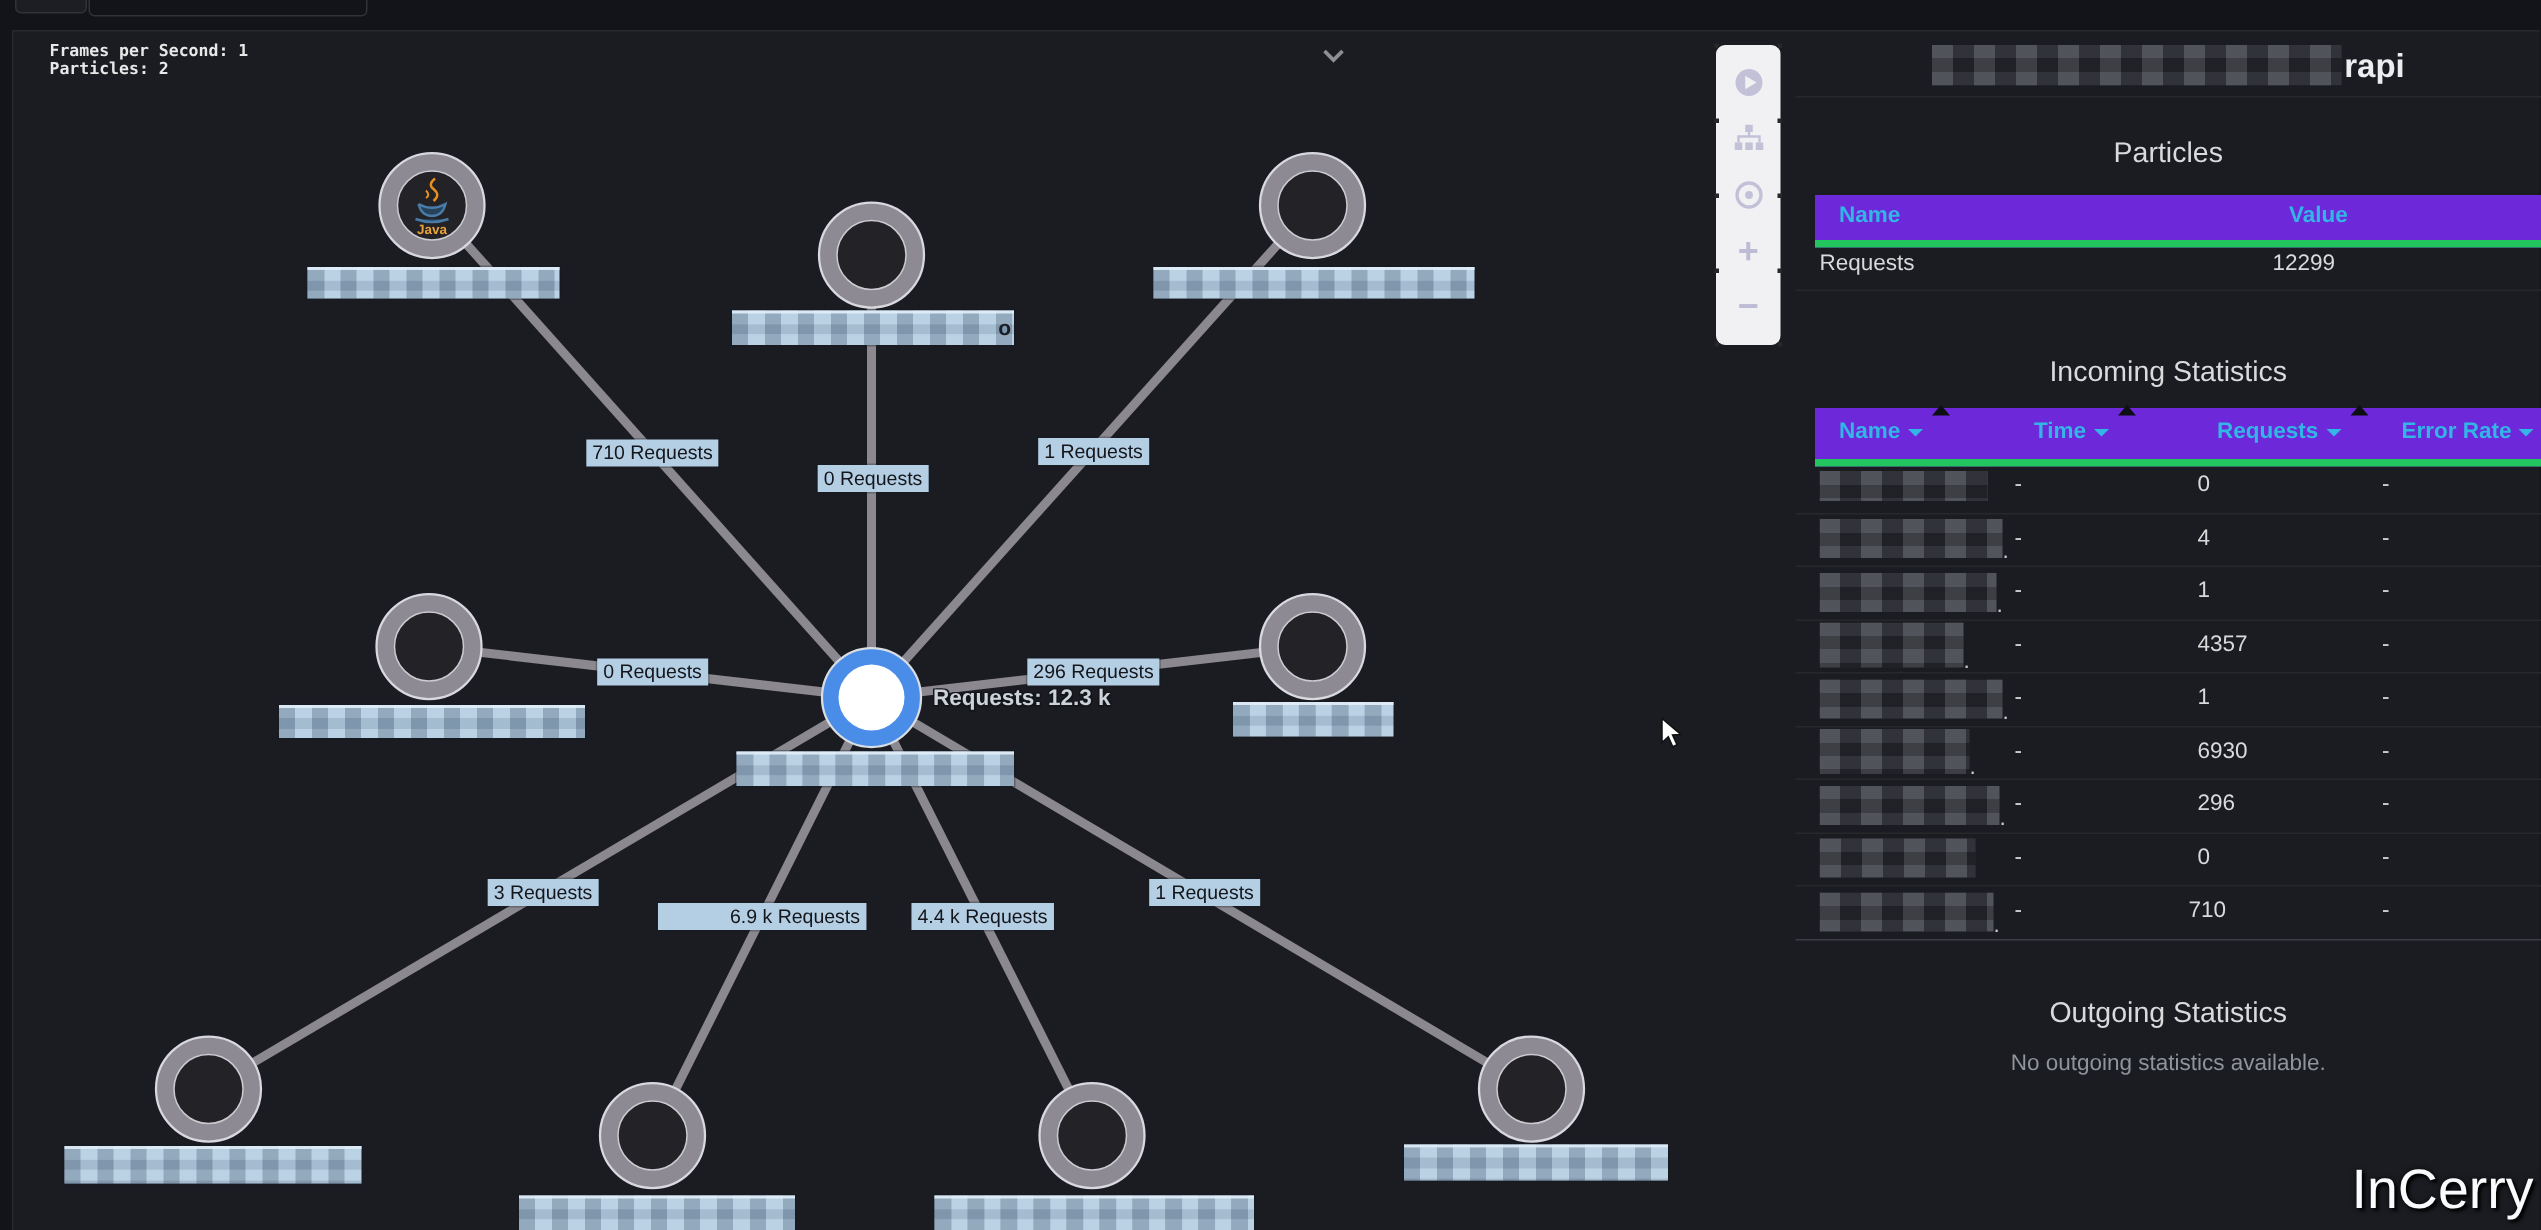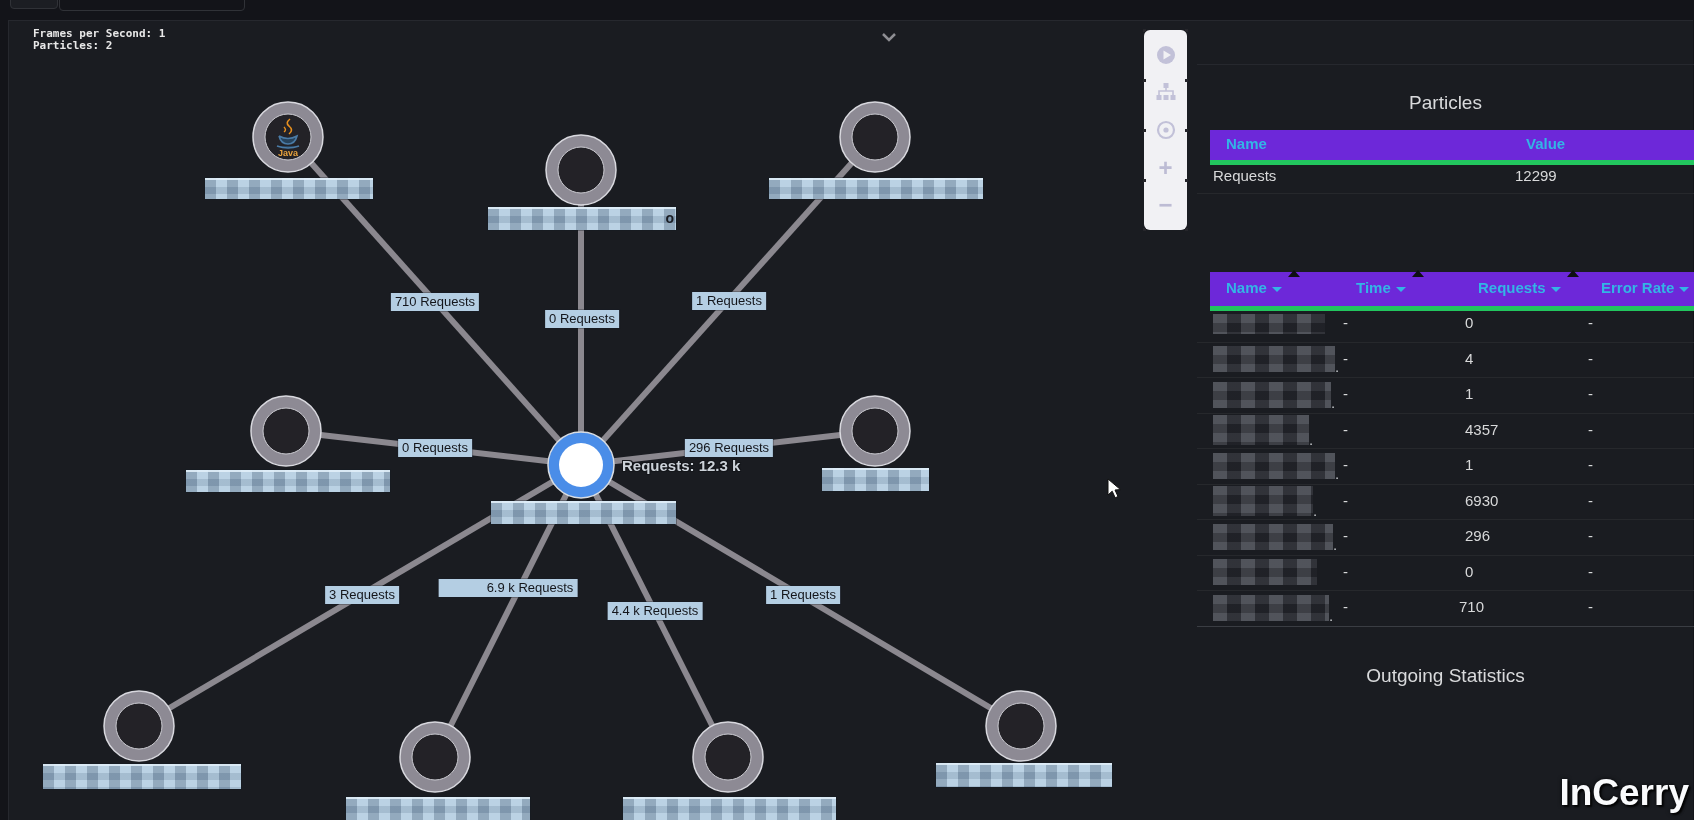--- a/index.html
+++ b/index.html
@@ -54,21 +54,21 @@
   .tbl-header .th{position:absolute;color:#33b5e5;font-weight:bold;font-size:15px;white-space:nowrap;}
   .caret-down{display:inline-block;width:0;height:0;margin-left:5px;vertical-align:middle;
       border-left:5px solid transparent;border-right:5px solid transparent;border-top:5px solid #33b5e5;}
   .sort-up{display:inline-block;width:0;height:0;margin-left:6px;vertical-align:top;transform:translateY(-9px);
       border-left:6px solid transparent;border-right:6px solid transparent;border-bottom:7px solid #0e0f12;}
   .tbl-row{position:absolute;left:0;width:100%;border-bottom:1px solid #26282c;}
   .tbl-row .cell{position:absolute;color:#d8d9da;font-size:15px;white-space:nowrap;}
   .trunc-dot{color:#c9cbcf;}
   #outgoing-empty{position:absolute;width:100%;text-align:center;color:#8f949a;font-size:15px;}
   
-  #watermark{position:absolute;right:5px;bottom:6px;font-size:37px;font-weight:bold;color:#fafbfd;
+  #watermark{position:absolute;right:5px;bottom:6px;font-size:37px;font-weight:normal;color:#fafbfd;
       text-shadow:2px 2px 2px rgba(0,0,0,.85),0 0 4px rgba(0,0,0,.7);letter-spacing:0;text-align:right;}
   
   #mouse-cursor{position:absolute;left:1107px;top:478px;}
 </style>
 </head>
 <body>
 
 <div id="stage">
 
   <div class="tab-stub" id="tab-stub-1"></div>
@@ -152,21 +152,21 @@
       <div class="node-label" style="left: 346px; top: 797px; width: 184px; height: 21px;"></div>
       <div class="node-label" style="left: 623px; top: 797px; width: 213px; height: 21px;"></div>
       <div class="node-label" style="left: 936px; top: 763px; width: 176px; height: 22px;"></div>
       <div class="node-label" style="left: 491px; top: 501px; width: 185px; height: 21px;"></div>
       <div class="edge-label" style="left: 435px; top: 302px;">710 Requests</div>
       <div class="edge-label" style="left: 582px; top: 319px;">0 Requests</div>
       <div class="edge-label" style="left: 729px; top: 301px;">1 Requests</div>
       <div class="edge-label" style="left: 435px; top: 448px;">0 Requests</div>
       <div class="edge-label" style="left: 729px; top: 448px;">296 Requests</div>
       <div class="edge-label" style="left: 362px; top: 595px;">3 Requests</div>
-      <div class="edge-label" style="left: 508px; top: 588px; padding-left: 48px;">6.9 k Requests</div>
+      <div class="edge-label" style="left: 508px; top: 611px; padding-left: 48px;">6.9 k Requests</div>
       <div class="edge-label" style="left: 655px; top: 611px;">4.4 k Requests</div>
       <div class="edge-label" style="left: 803px; top: 595px;">1 Requests</div>
     </div>
   <div id="center-requests-label">Requests: 12.3 k</div>
 
   <div id="graph-toolbar">
     <div class="tb-btn">
       <svg width="20" height="20" viewBox="0 0 20 20">
           <circle cx="10" cy="10" r="9" fill="#c2c1d8"></circle>
           <polygon points="7.5,5.5 15,10 7.5,14.5" fill="#f1f1f4"></polygon>
@@ -199,32 +199,37 @@
       <div class="handle" style="right:-1px;top:49px"></div>
     <div class="handle" style="left:-1px;top:99px"></div>
       <div class="handle" style="right:-1px;top:99px"></div>
     <div class="handle" style="left:-1px;top:149px"></div>
       <div class="handle" style="right:-1px;top:149px"></div>
     <div class="handle" style="left:-1px;bottom:-1px"></div>
       <div class="handle" style="right:-1px;bottom:-1px"></div>
   </div>
 
   <div id="sidebar">
+    <div id="sidebar-title">
+      <span id="title-blur" class="blur-dark"></span>
+      <span class="suffix">rapi</span>
+    </div>
     <div id="title-divider"></div>
 
     <div class="section-heading" style="top:72px">Particles</div>
     <div class="tbl-header" style="top:110px;height:30px">
       <span class="th" style="left:16px;top:5px">Name</span>
       <span class="th" style="left:316px;top:5px">Value</span>
     </div>
     <div class="tbl-row" style="top:140px;height:33px">
       <span class="cell" style="left:16px;top:7px">Requests</span>
       <span class="cell" style="left:318px;top:7px">12299</span>
     </div>
 
+    <div class="section-heading" style="top:218px">Incoming Statistics</div>
     <div class="tbl-header" style="top:252px;height:34px;overflow:visible">
       <span class="th" style="left:16px;top:7px"><span>Name</span><span class="caret-down"></span><span class="sort-up"></span></span>
       <span class="th" style="left:146px;top:7px"><span>Time</span><span class="caret-down"></span><span class="sort-up"></span></span>
       <span class="th" style="left:268px;top:7px"><span>Requests</span><span class="caret-down"></span><span class="sort-up"></span></span>
       <span class="th" style="left:391px;top:7px"><span>Error Rate</span><span class="caret-down"></span><span class="sort-up"></span></span>
     </div>
     <div id="incoming-rows">
         <div class="tbl-row" style="top: 286px; height: 35.5px;">
           <span class="cell" style="left:16px;top:7.75px"><span class="blur-dark" style="width:112px;height:20px"></span></span>
           <span class="cell" style="left:146px;top:8px">-</span>
@@ -275,20 +280,21 @@
         </div>
         <div class="tbl-row" style="top: 570px; height: 35.5px; border-bottom: 1px solid rgb(58, 61, 67);">
           <span class="cell" style="left:16px;top:4.75px"><span class="blur-dark" style="width:116px;height:26px"></span><span class="trunc-dot" style="vertical-align:bottom">.</span></span>
           <span class="cell" style="left:146px;top:8px">-</span>
           <span class="cell" style="left:262px;top:8px">710</span>
           <span class="cell" style="left:391px;top:8px">-</span>
         </div>
       </div>
 
     <div class="section-heading" style="top:645px">Outgoing Statistics</div>
+    <div id="outgoing-empty" style="top:680px">No outgoing statistics available.</div>
   </div>
 
   <div id="watermark">InCerry</div>
 
   <div id="mouse-cursor">
     <svg width="18" height="22" viewBox="0 0 18 22">
       <path d="M1,1 L1,17 L5.2,13.2 L8.2,19.8 L11,18.5 L8,12 L13.5,11.6 Z" fill="#ffffff" stroke="#111" stroke-width="1"></path>
     </svg>
   </div>
 </div>

